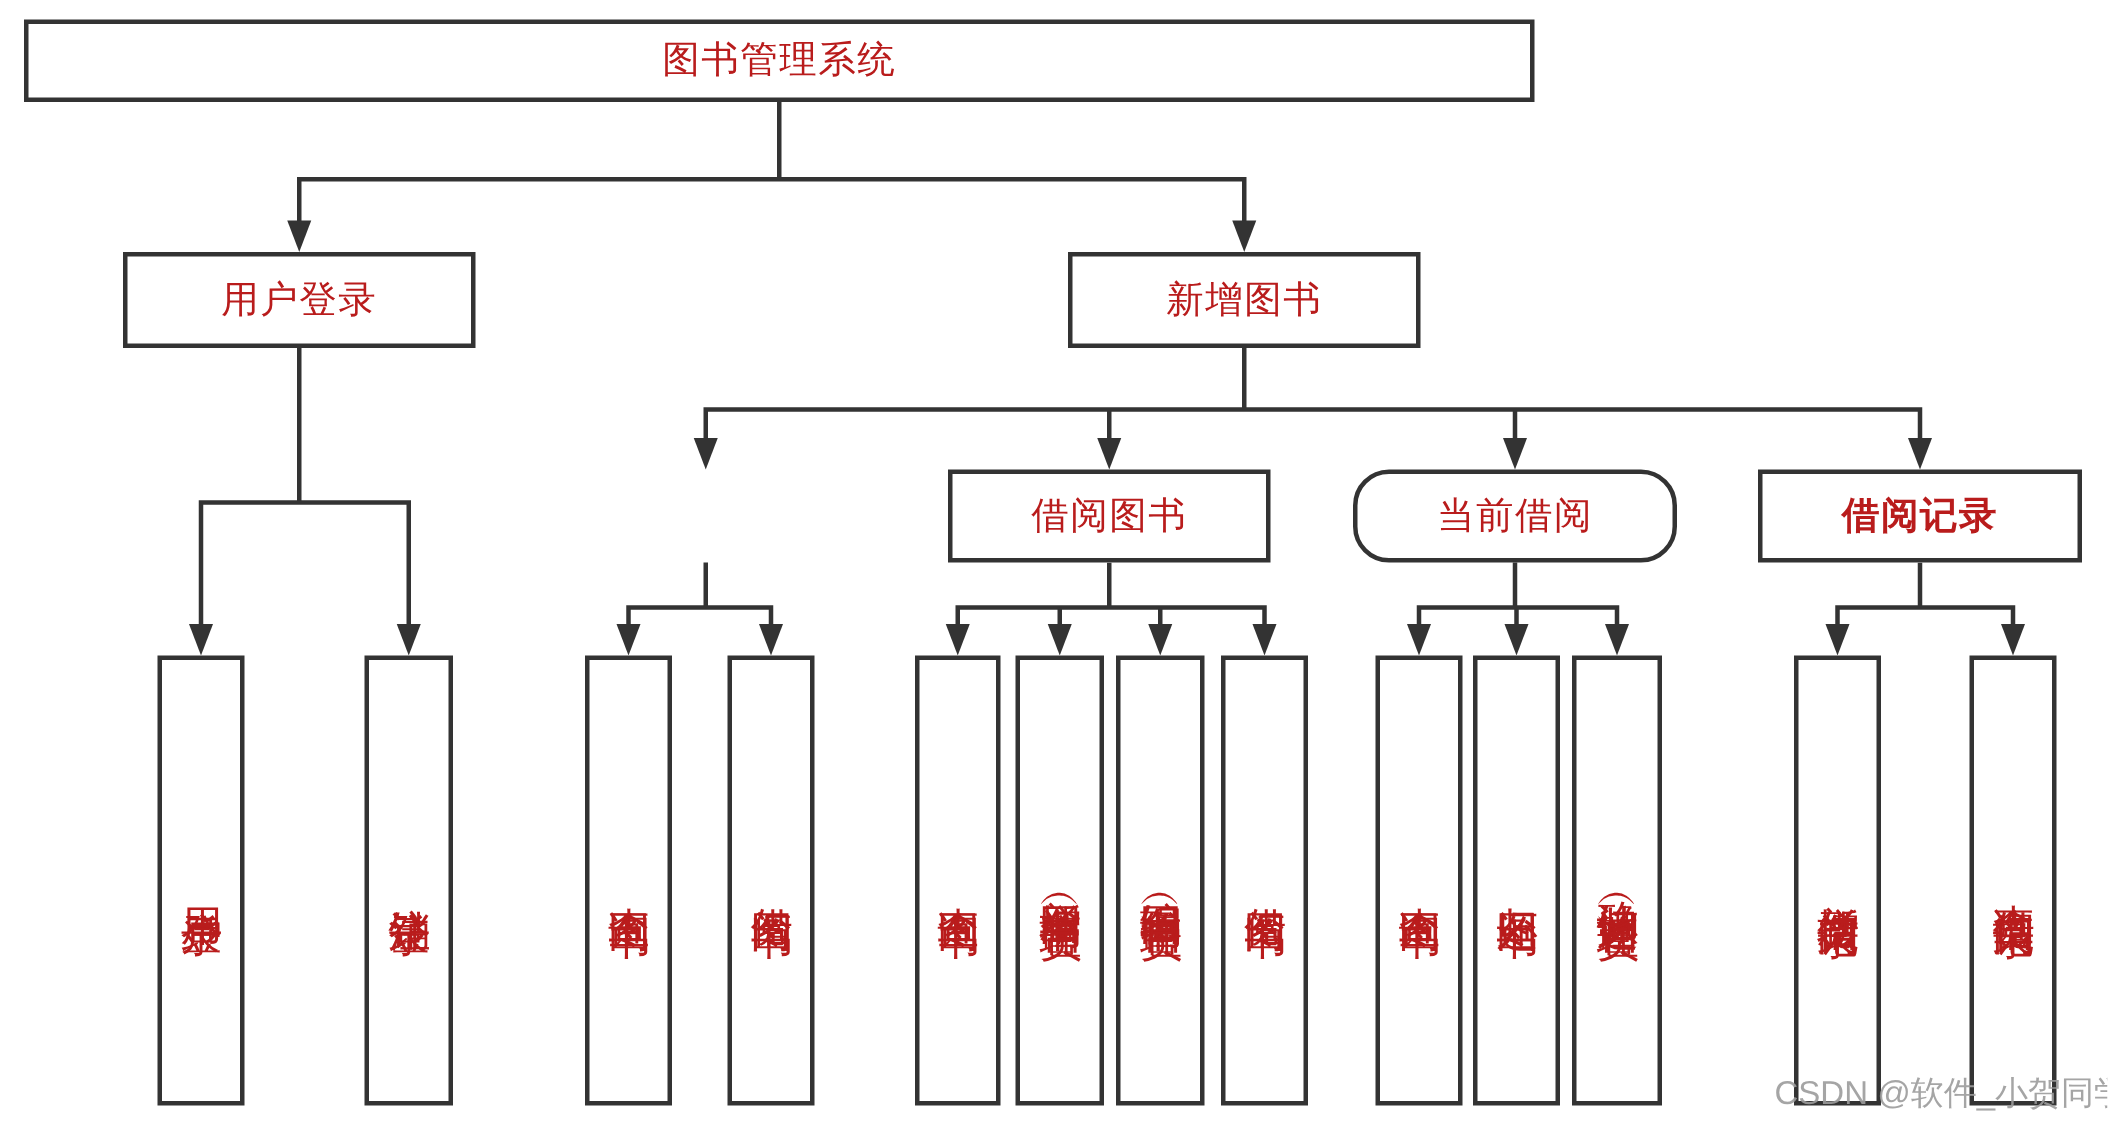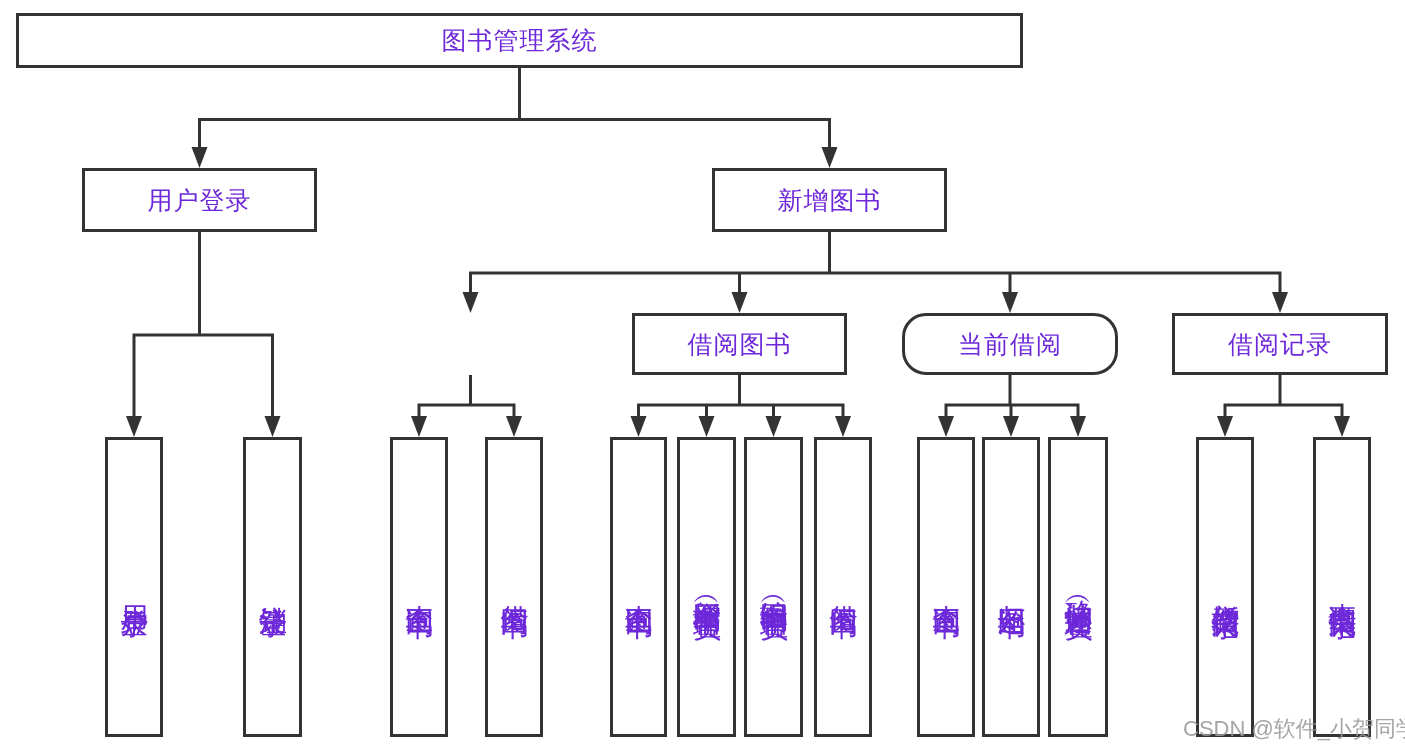--- a/index.html
+++ b/index.html
@@ -17,21 +17,21 @@
     width: 1405px; height: 747px;
   }
   .box {
     position: absolute;
     box-sizing: border-box;
     border: 3px solid #333333;
     background: #ffffff;
     display: flex;
     align-items: center;
     justify-content: center;
-    color: #6d28d9;
+    color: #b91c1c;
   }
   .hnode { font-size: 25px; letter-spacing: 1px; line-height: 1; }
   .vnode {
     font-size: 28px;
     line-height: 1;
     writing-mode: vertical-rl;
     letter-spacing: 2px;
   }
   .watermark {
     position: absolute;
@@ -82,21 +82,21 @@
     </g>
   </svg>
 
   <div class="box hnode" style="left:16px; top:13px; width:1007px; height:55px;">图书管理系统</div>
 
   <div class="box hnode" style="left:82px; top:168px; width:235px; height:64px;">用户登录</div>
   <div class="box hnode" style="left:712px; top:168px; width:235px; height:64px;">新增图书</div>
 
   <div class="box hnode" style="left:632px; top:313px; width:215px; height:62px;">借阅图书</div>
   <div class="box hnode" style="left:902px; top:313px; width:216px; height:62px;border-radius:24px;">当前借阅</div>
-  <div class="box hnode" style="left:1172px; top:313px; width:216px; height:62px;">借阅记录</div>
+  <div class="box hnode" style="left:1172px; top:313px; width:216px; height:62px;font-weight:bold;">借阅记录</div>
 
   <div class="box vnode" style="left:105px; top:437px; width:58px; height:300px;">用户登录</div>
   <div class="box vnode" style="left:243px; top:437px; width:59px; height:300px;">注销登录</div>
 
   <div class="box vnode" style="left:390px; top:437px; width:58px; height:300px;">查询图书</div>
   <div class="box vnode" style="left:485px; top:437px; width:58px; height:300px;">借阅图书</div>
 
   <div class="box vnode" style="left:610px; top:437px; width:57px; height:300px;">查询图书</div>
   <div class="box vnode" style="left:677px; top:437px; width:59px; height:300px;">新增图书（管理员）</div>
   <div class="box vnode" style="left:744px; top:437px; width:59px; height:300px;">编辑图书（管理员）</div>

